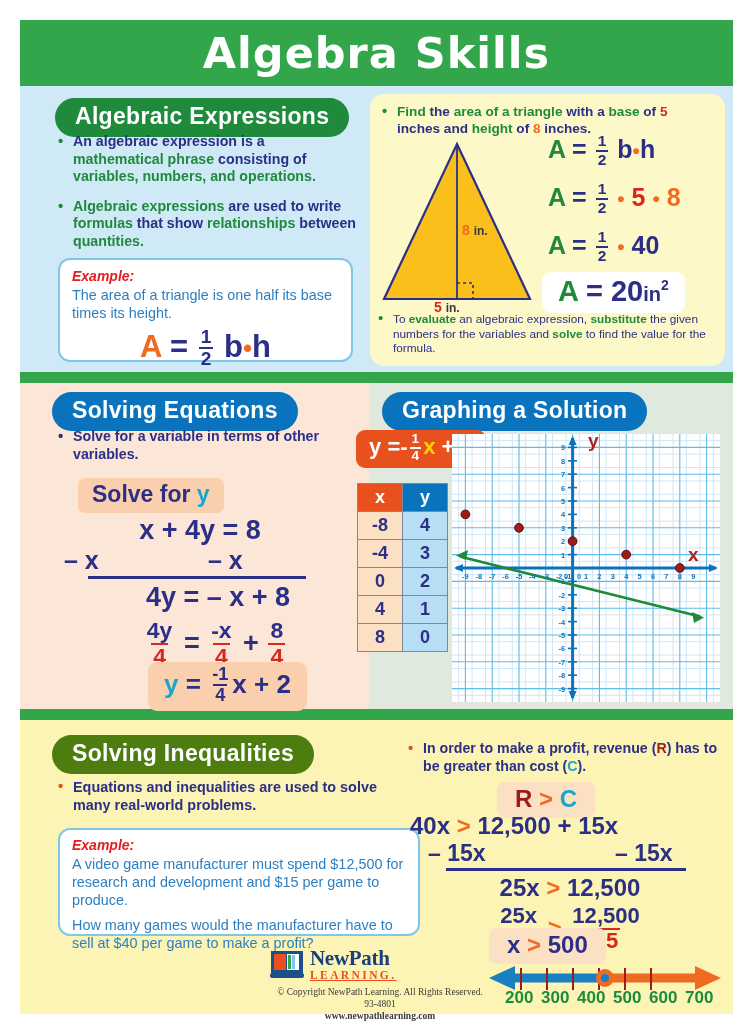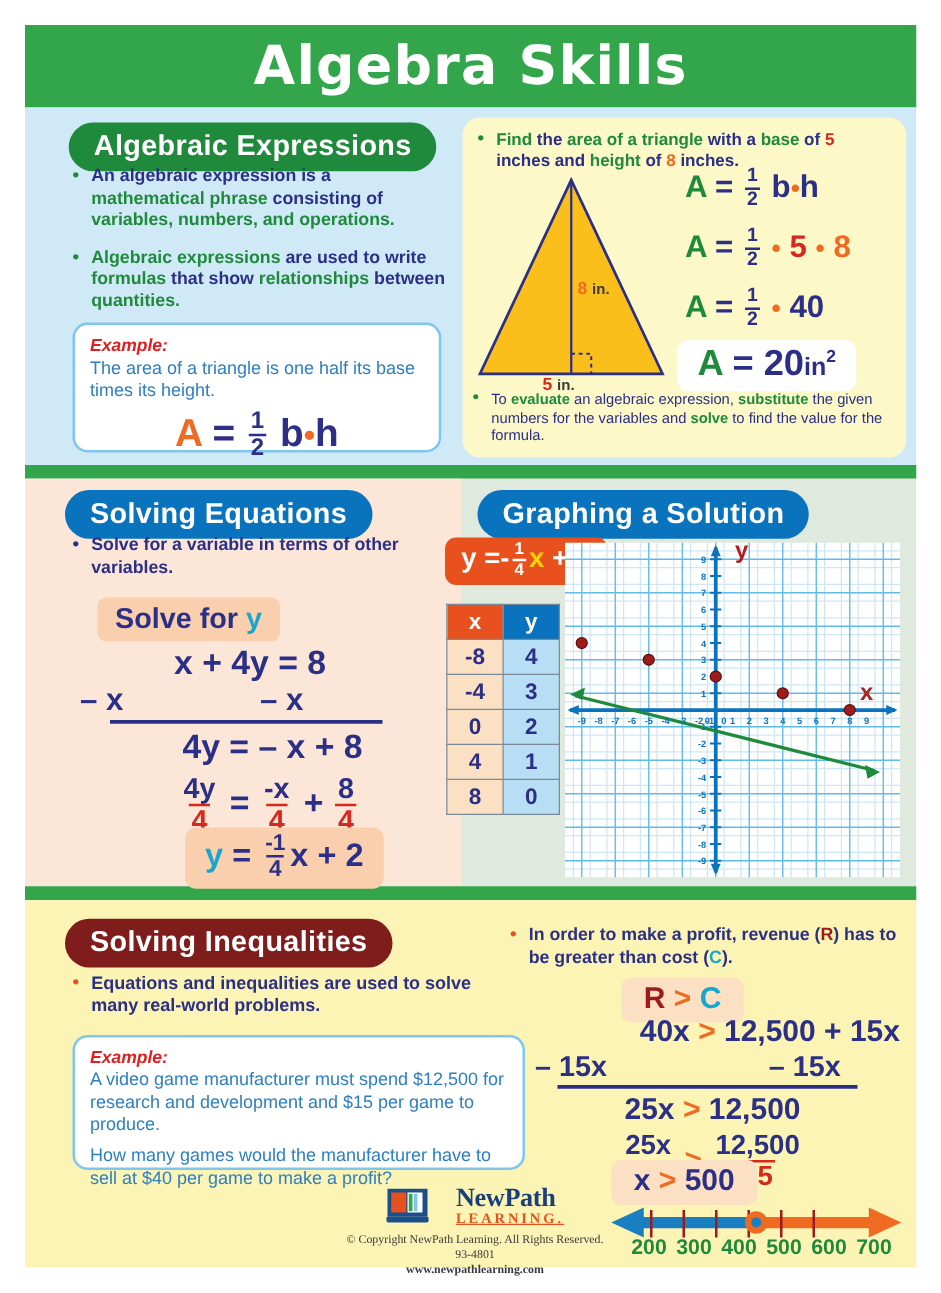--- a/index.html
+++ b/index.html
@@ -30,21 +30,21 @@
   .band3{position:absolute;left:20px;top:720px;width:713px;height:294px;background:#fbf4b4;}
 
   
   .pill{
     display:inline-block;border-radius:20px;color:#fff;font-weight:bold;
     padding:5px 20px 7px 20px;font-size:23px;letter-spacing:.3px;
     font-family:"Liberation Sans",sans-serif;white-space:nowrap;
   }
   .pill.green{background:#1f8a3b;}
   .pill.blue{background:#0a73bd;}
-  .pill.orange{background:#7f1d1d;}
+  .pill.orange{background:#4d7c0f;}
 
   
   .bul{position:relative;padding-left:15px;font-size:14.2px;font-weight:bold;line-height:17.5px;color:#2b2f86;}
   .bul:before{content:"\2022";position:absolute;left:0;top:-1px;font-size:15px;}
   .bul.g:before{color:#1f8a3b;}
   .bul.o:before{color:#e8511d;}
   .g{color:#1f8a3b;}
   .nv{color:#2b2f86;}
   .rd{color:#d6281f;}
   .or{color:#ef6b22;}
@@ -490,21 +490,21 @@
 
   <div style="position:absolute;left:497px;top:782px;">
     <span class="ibox" style="font-size:24px;font-weight:bold;">
       <span class="dr">R</span>
       <span class="or">&gt;</span>
       <span class="cy">C</span>
     </span>
   </div>
 
   <div style="position:absolute;left:410px;top:812px;width:310px;">
-    <div class="eq" style="font-size:24px;text-align:right;">
+    <div class="eq" style="font-size:24px;text-align:left;">
       <span>40x</span>
       <span class="or">&gt;</span>
       <span>12,500 + 15x</span>
     </div>
     <div style="position:relative;height:28px;">
       <span class="eq rd" style="font-size:23px;position:absolute;left:18px;top:0;">– 15x</span>
       <span class="eq rd" style="font-size:23px;position:absolute;left:205px;top:0;">– 15x</span>
     </div>
     <div style="border-top:3px solid #2b2f86;width:240px;margin-left:36px;"></div>
     <div class="eq" style="font-size:24px;text-align:center;margin-top:3px;padding-left:10px;">
@@ -554,21 +554,21 @@
       <span class="numlabel" style="position:absolute;left:20px;">200</span>
       <span class="numlabel" style="position:absolute;left:56px;">300</span>
       <span class="numlabel" style="position:absolute;left:92px;">400</span>
       <span class="numlabel" style="position:absolute;left:128px;">500</span>
       <span class="numlabel" style="position:absolute;left:164px;">600</span>
       <span class="numlabel" style="position:absolute;left:200px;">700</span>
     </div>
   </div>
 
   <div style="position:absolute;left:270px;top:948px;width:220px;">
-    <div style="display:flex;align-items:center;justify-content:center;gap:22px;">
+    <div style="display:flex;align-items:center;gap:6px;">
       <svg width="34" height="30" viewBox="0 0 34 30">
         <rect x="1" y="1" width="32" height="22" fill="#1a4f8a"></rect>
         <path d="M4,4 L16,4 L16,20 L4,20 Z" fill="#e8511d"></path>
         <path d="M17,4 L29,4 L29,20 L17,20 Z" fill="#ffffff"></path>
         <path d="M18,5 L21,5 L21,19 L18,19 Z" fill="#33a64c"></path>
         <path d="M22,5 L25,5 L25,19 L22,19 Z" fill="#7fc7ea"></path>
         <rect x="0" y="23" width="34" height="5" rx="2" fill="#1a4f8a"></rect>
       </svg>
       <div style="line-height:1;">
         <div style="font-family:'Liberation Serif',serif;font-size:21px;font-weight:bold;color:#1a3f7a;letter-spacing:-.3px;"><span>New</span><span>Path</span></div>

